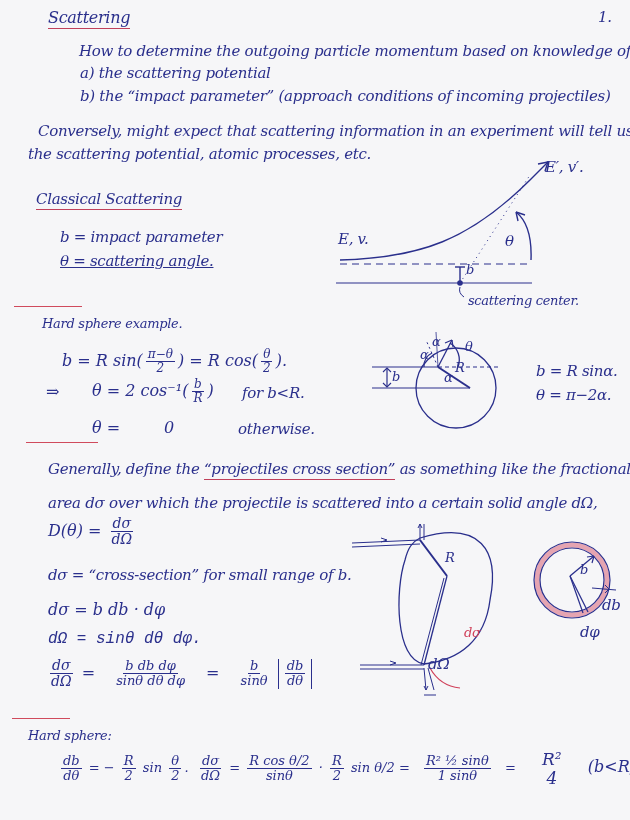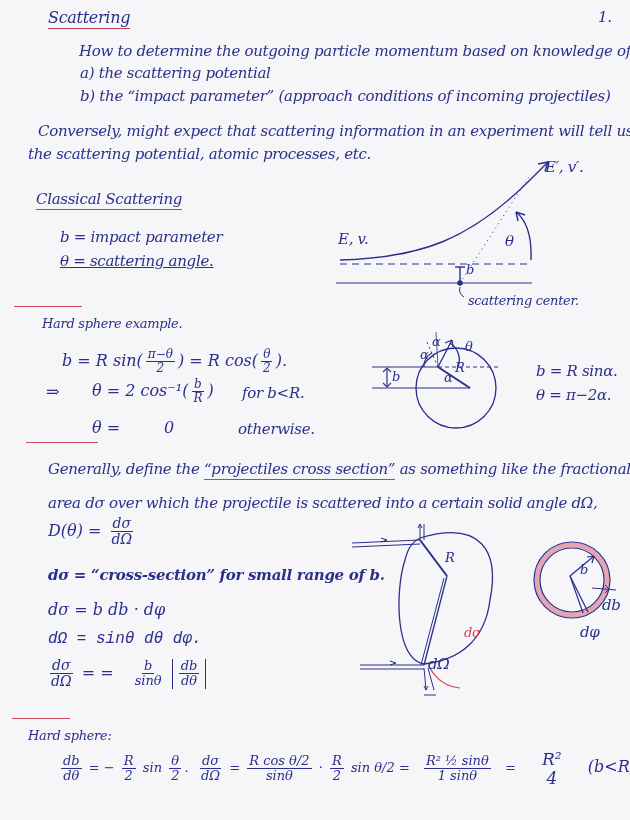--- a/index.html
+++ b/index.html
@@ -115,29 +115,33 @@
 <div class="abs hand" style="left:48px;top:488px;margin-top:6px;">area dσ over which the projectile is scattered into a certain solid angle dΩ,</div>
 
 <div class="abs math" style="left:48px;top:516px;">
   <span>D(θ) =</span>
   <span class="frac" style="font-size:14px;">
       <span class="num">dσ</span>
       <span>dΩ</span>
     </span>
 </div>
 
-<div class="abs hand" style="left:48px;top:566px;font-weight:bold;">dσ = “cross-section” for small range of b.</div>
+<div class="abs hand" style="left:48px;top:566px;">dσ = “cross-section” for small range of b.</div>
 <div class="abs math" style="left:48px;top:600px;">dσ =  b db · dφ</div>
 <div class="abs math" style="left:48px;top:630px;font-family:Liberation Mono, monospace;">dΩ =  sinθ dθ dφ.</div>
 <div class="abs math" style="left:46px;top:658px;">
   <span class="frac" style="font-size:14px;">
       <span class="num">dσ</span>
       <span>dΩ</span>
     </span>
   =
+  <span class="frac" style="font-size:13px;margin:0 14px;">
+      <span class="num">b db dφ</span>
+      <span>sinθ dθ dφ</span>
+    </span>
   =
   <span class="frac" style="font-size:13px;margin-left:14px;">
       <span class="num">b</span>
       <span>sinθ</span>
     </span>
   <span class="abs-bar"><span class="frac" style="font-size:13px;">
         <span class="num">db</span>
         <span>dθ</span>
       </span></span>
 </div>

